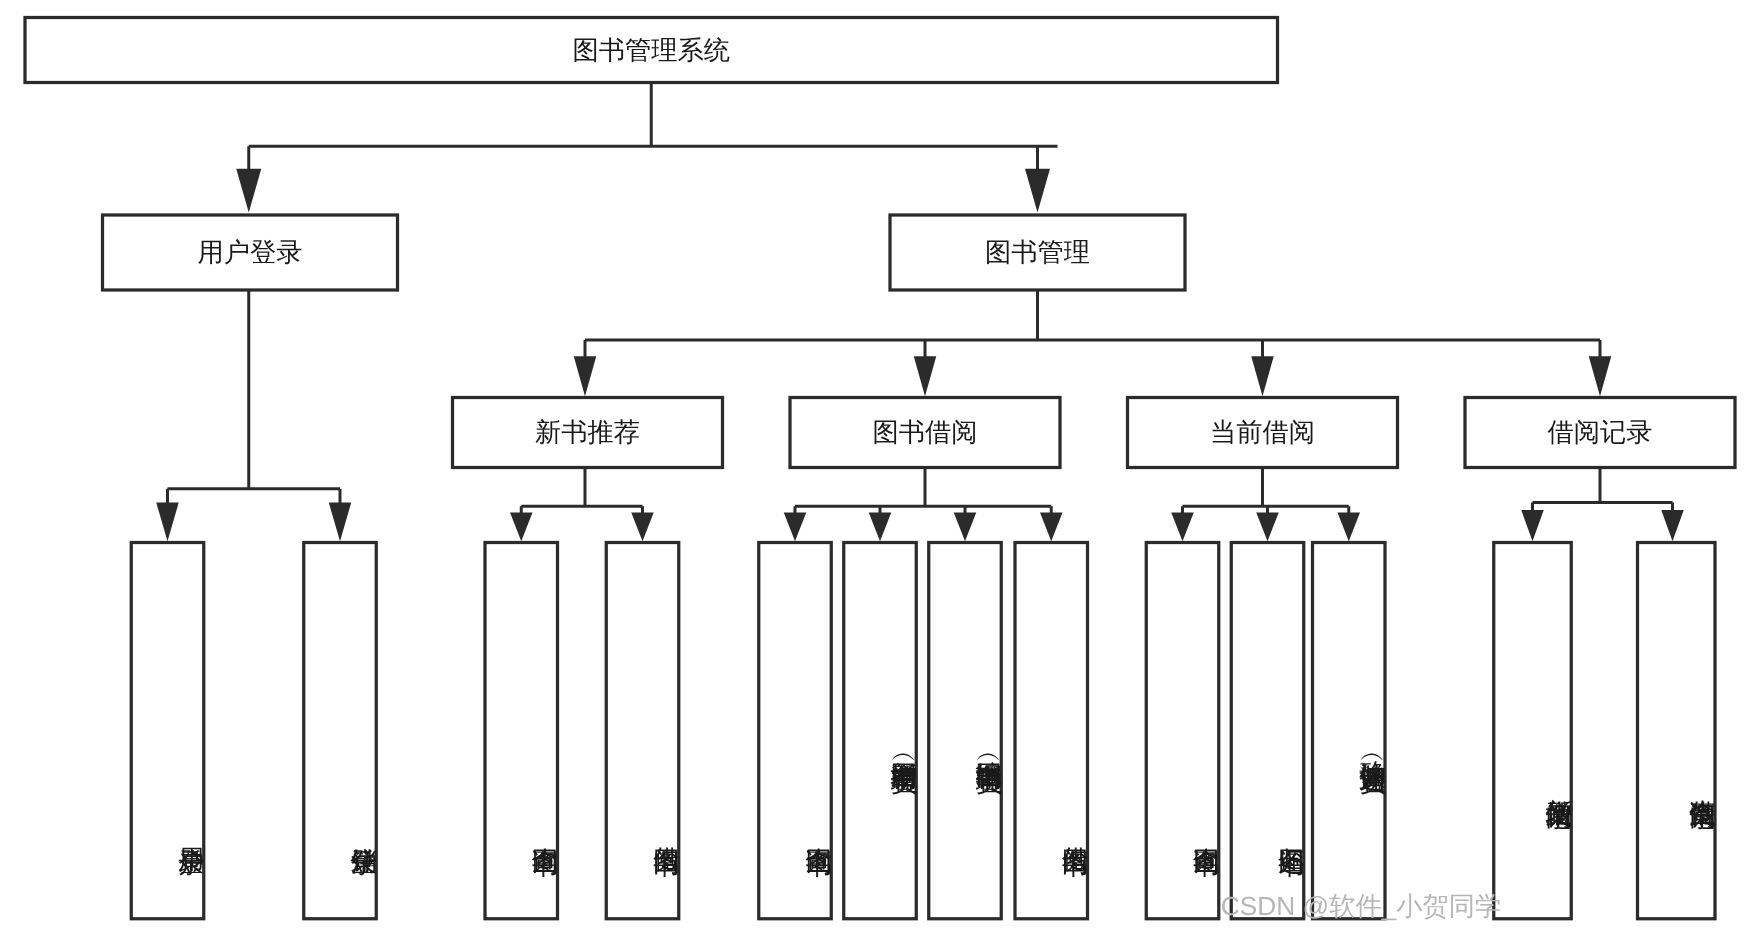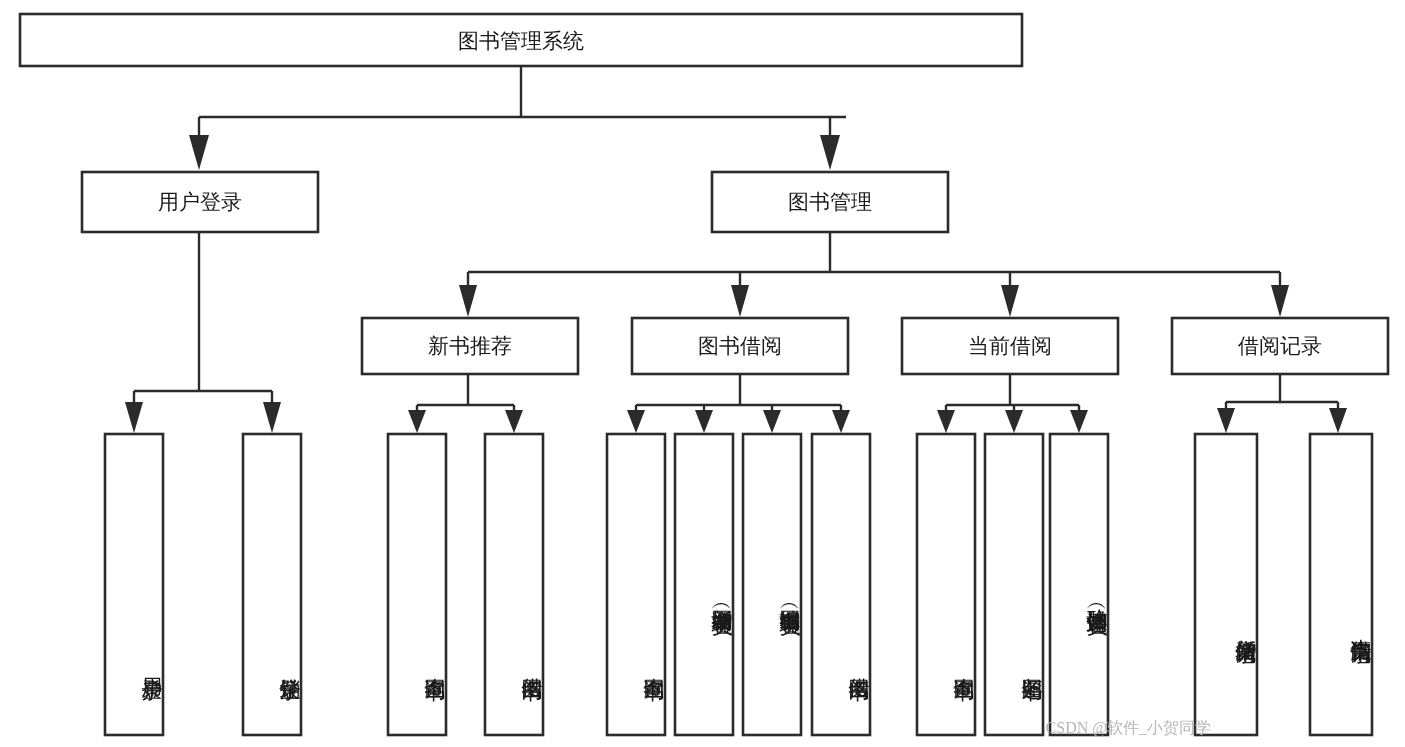--- a/index.html
+++ b/index.html
@@ -57,24 +57,24 @@
     line-height: 1.06;
     letter-spacing: 1px;
     display: flex;
     align-items: flex-start;
     justify-content: center;
     white-space: nowrap;
     pointer-events: none;
   }
   .watermark {
     position: absolute;
-    right: 10px;
+    right: 20px;
     bottom: 8px;
-    font-family: Liberation Serif, serif;
-    font-size: 16px;
+    font-family: Liberation Sans, sans-serif;
+    font-size: 21px;
     color: #b6b6b6;
     white-space: nowrap;
     user-select: none;
   }
 </style>
 </head>
 <body>
 
 <div id="diagram-root">
 

